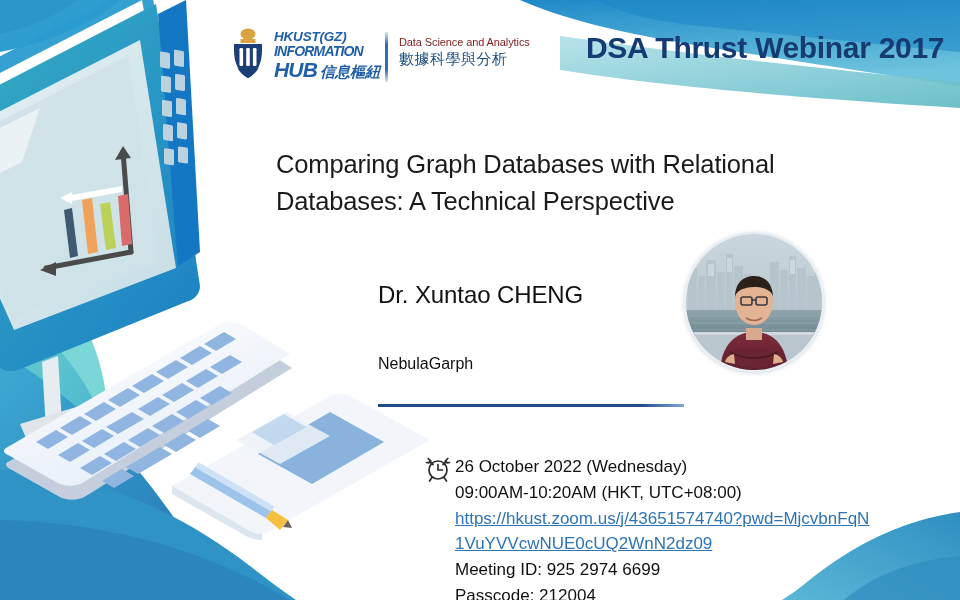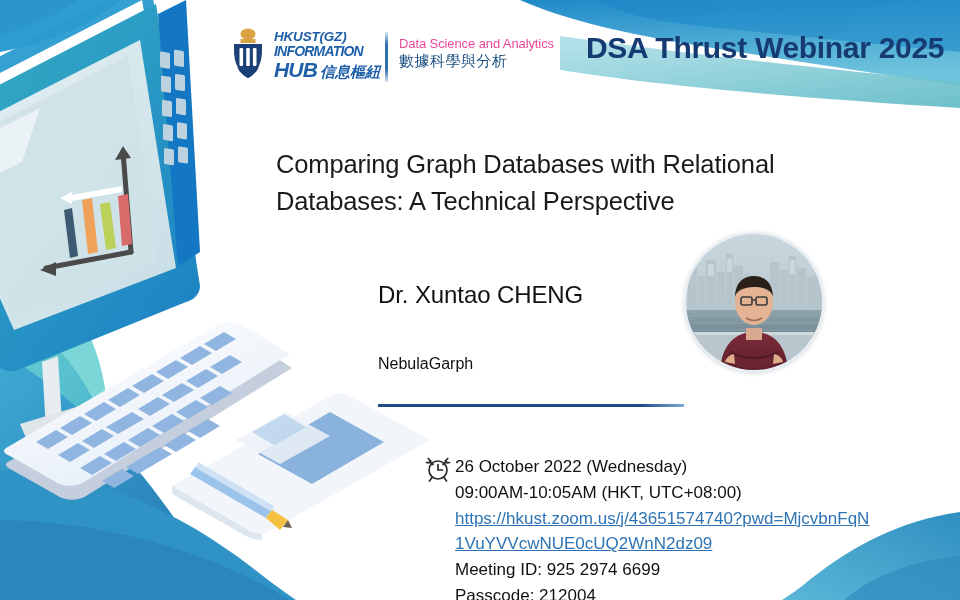--- a/index.html
+++ b/index.html
@@ -83,22 +83,22 @@
     height: 50px;
     background: linear-gradient(to bottom, #d8e6f2, #2f6fad 25%, #2f6fad 75%, #d8e6f2);
   }
   .unit-name {
     position: absolute;
     left: 399px;
     top: 36px;
     line-height: 1.25;
   }
   .unit-en {
-    font-size: 13px;
-    color: #ec4899;
+    font-size: 11px;
+    color: #7f1d1d;
     font-weight: normal;
     letter-spacing: -0.1px;
   }
   .unit-cn {
     font-size: 15px;
     color: #1c4f80;
     letter-spacing: 0.5px;
   }
   .webinar-series {
     position: absolute;
@@ -381,21 +381,21 @@
     </div>
   </div>
 
   <div class="vdivider"></div>
 
   <div class="unit-name">
     <div class="unit-en">Data Science and Analytics</div>
     <div class="unit-cn">數據科學與分析</div>
   </div>
 
-  <div class="webinar-series">DSA Thrust Webinar 2025</div>
+  <div class="webinar-series">DSA Thrust Webinar 2017</div>
 
   <div class="talk-title">Comparing Graph Databases with Relational Databases: A Technical Perspective</div>
 
   <div class="speaker-name">Dr. Xuntao CHENG</div>
 
   <div class="speaker-role">
     <div>NebulaGarph</div>
   </div>
 
   <div class="rule"></div>
@@ -475,19 +475,19 @@
     <path d="M6.2,6.5 L8.8,9.2"></path>
     <path d="M25.8,6.5 L23.2,9.2"></path>
     <path d="M4.5,10.5 L7,10.8"></path>
     <path d="M27.5,10.5 L25,10.8"></path>
     <path d="M10,25.6 L7.5,29"></path>
     <path d="M22,25.6 L24.5,29"></path>
   </svg>
 
   <div class="details">
     <div class="line">26 October 2022 (Wednesday)</div>
-    <div class="line">09:00AM-10:05AM (HKT, UTC+08:00)</div>
+    <div class="line">09:00AM-10:20AM (HKT, UTC+08:00)</div>
     <a class="zoom-link" href="#">https://hkust.zoom.us/j/43651574740?pwd=MjcvbnFqN1VuYVVcwNUE0cUQ2WnN2dz09</a>
     <div class="line">Meeting ID: 925 2974 6699</div>
     <div class="line">Passcode: 212004</div>
   </div>
 
 </div>
 
 </body></html>

